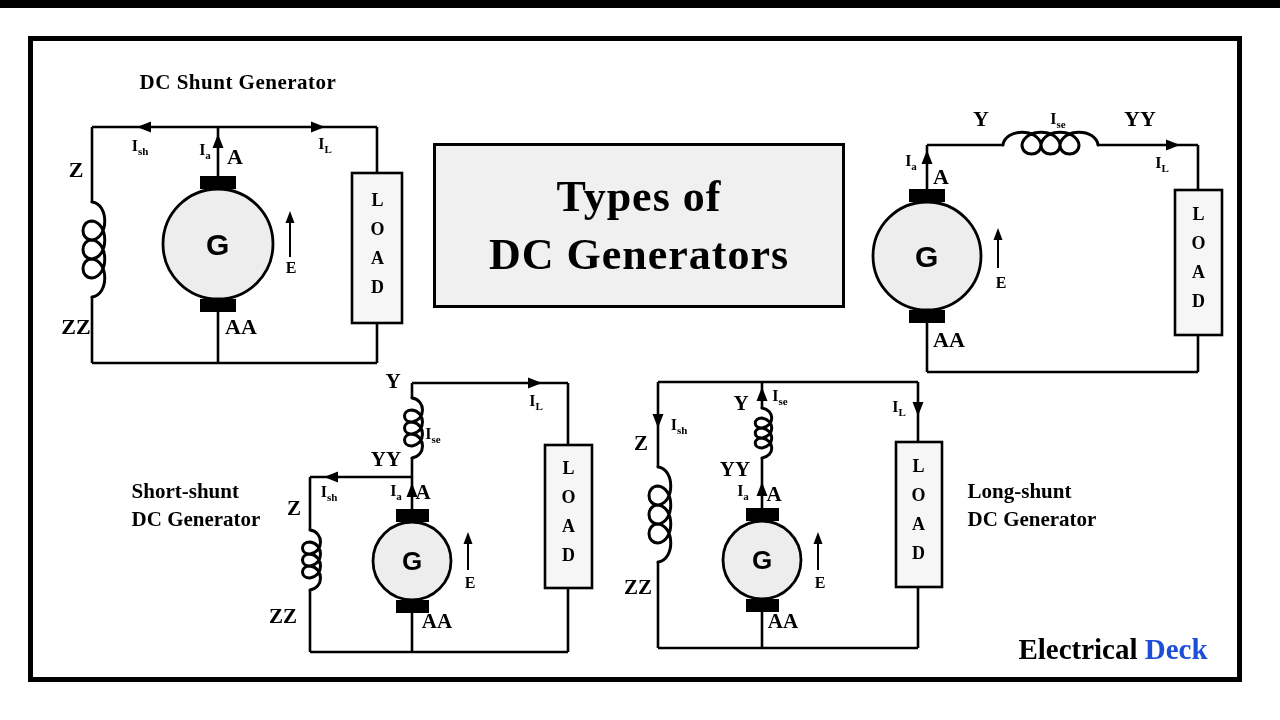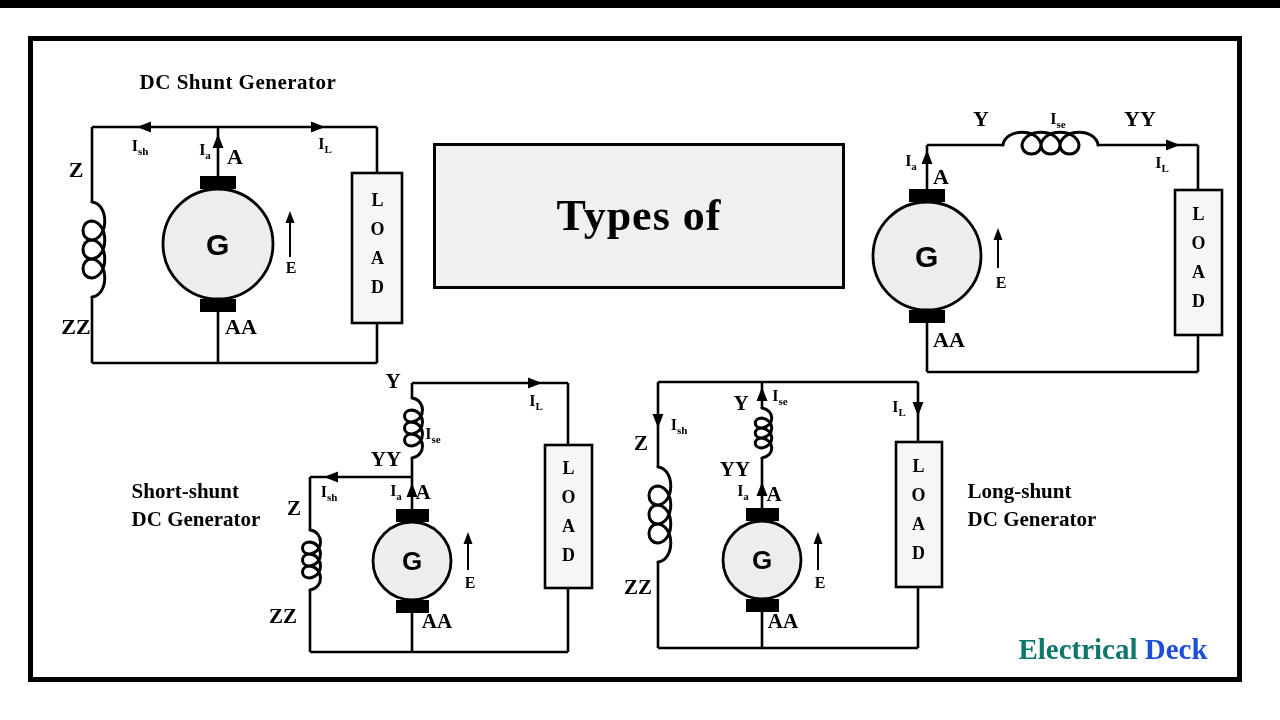--- a/index.html
+++ b/index.html
@@ -22,21 +22,21 @@
   .term-s{font-size:21px;}
   .cur{font-size:16px;}
   .cur sub{font-size:11px;line-height:0;text-align:right;}
   .emf{font-size:16px;}
   .gletter{font-family:"Liberation Sans","DejaVu Sans",sans-serif;font-size:30px;letter-spacing:.5px;}
   .gletter-s{font-family:"Liberation Sans","DejaVu Sans",sans-serif;font-size:26px;}
   .loadtxt{writing-mode:vertical-lr;text-orientation:upright;letter-spacing:9px;
            font-size:18px;font-weight:700;}
   .sidelabel{text-align:left;font-size:21px;line-height:1.32;}
   .sidelabel span{display:block;}
-  .titlebox{position:absolute;left:433px;top:143px;width:412px;height:146px;
+  .titlebox{position:absolute;left:433px;top:143px;width:412px;height:165px;
             background:#f0f0f0;border:3px solid #000;box-sizing:border-box;
             display:flex;flex-direction:column;align-items:center;justify-content:center;
             font-weight:700;font-size:44px;line-height:1.3;letter-spacing:1px;text-align:center;}
   .watermark{position:absolute;left:1008px;top:633px;width:210px;text-align:center;
              font-weight:700;font-size:29px;white-space:nowrap;}
 </style>
 </head>
 <body>
 
 <div class="stage">
@@ -133,20 +133,21 @@
                M918,416 L912.5,402 L923.5,402 Z"></path>
       <g>
         <path class="ea" d="M818,570 V537"></path>
         <path class="ah" d="M818,532 L813.5,544 L822.5,544 Z"></path>
       </g>
     </g>
   </svg>
 
   <div class="titlebox">
     <span>Types of</span>
+    <span>DC Generators</span>
   </div>
 
   <span class="pt ttl" style="left:238px;top:82px">DC Shunt Generator</span>
   <span class="pt cur" style="left:140px;top:146px"><span>I</span><sub>sh</sub></span>
   <span class="pt cur" style="left:205px;top:150px"><span>I</span><sub>a</sub></span>
   <span class="pt term" style="left:235px;top:157px">A</span>
   <span class="pt cur" style="left:325px;top:144px"><span>I</span><sub>L</sub></span>
   <span class="pt term" style="left:76px;top:170px">Z</span>
   <span class="pt term" style="left:76px;top:327px">ZZ</span>
   <span class="pt gletter" style="left:218px;top:245px">G</span>
@@ -195,16 +196,16 @@
   <span class="pt term-s" style="left:735px;top:469px">YY</span>
   <span class="pt cur" style="left:743px;top:491px"><span>I</span><sub>a</sub></span>
   <span class="pt term-s" style="left:774px;top:494px">A</span>
   <span class="pt cur" style="left:899px;top:407px"><span>I</span><sub>L</sub></span>
   <span class="pt gletter-s" style="left:762px;top:560px">G</span>
   <span class="pt emf" style="left:820px;top:583px">E</span>
   <span class="pt term-s" style="left:783px;top:621px">AA</span>
   <span class="pt loadtxt" style="left:918px;top:514px">LOAD</span>
 
   <div class="watermark">
-    <span style="color: #0f766e;">Electrical</span>
+    <span style="color: #000000;">Electrical</span>
     <span style="color: #1d4ed8;">Deck</span>
   </div>
 </div>
 
 </body></html>

